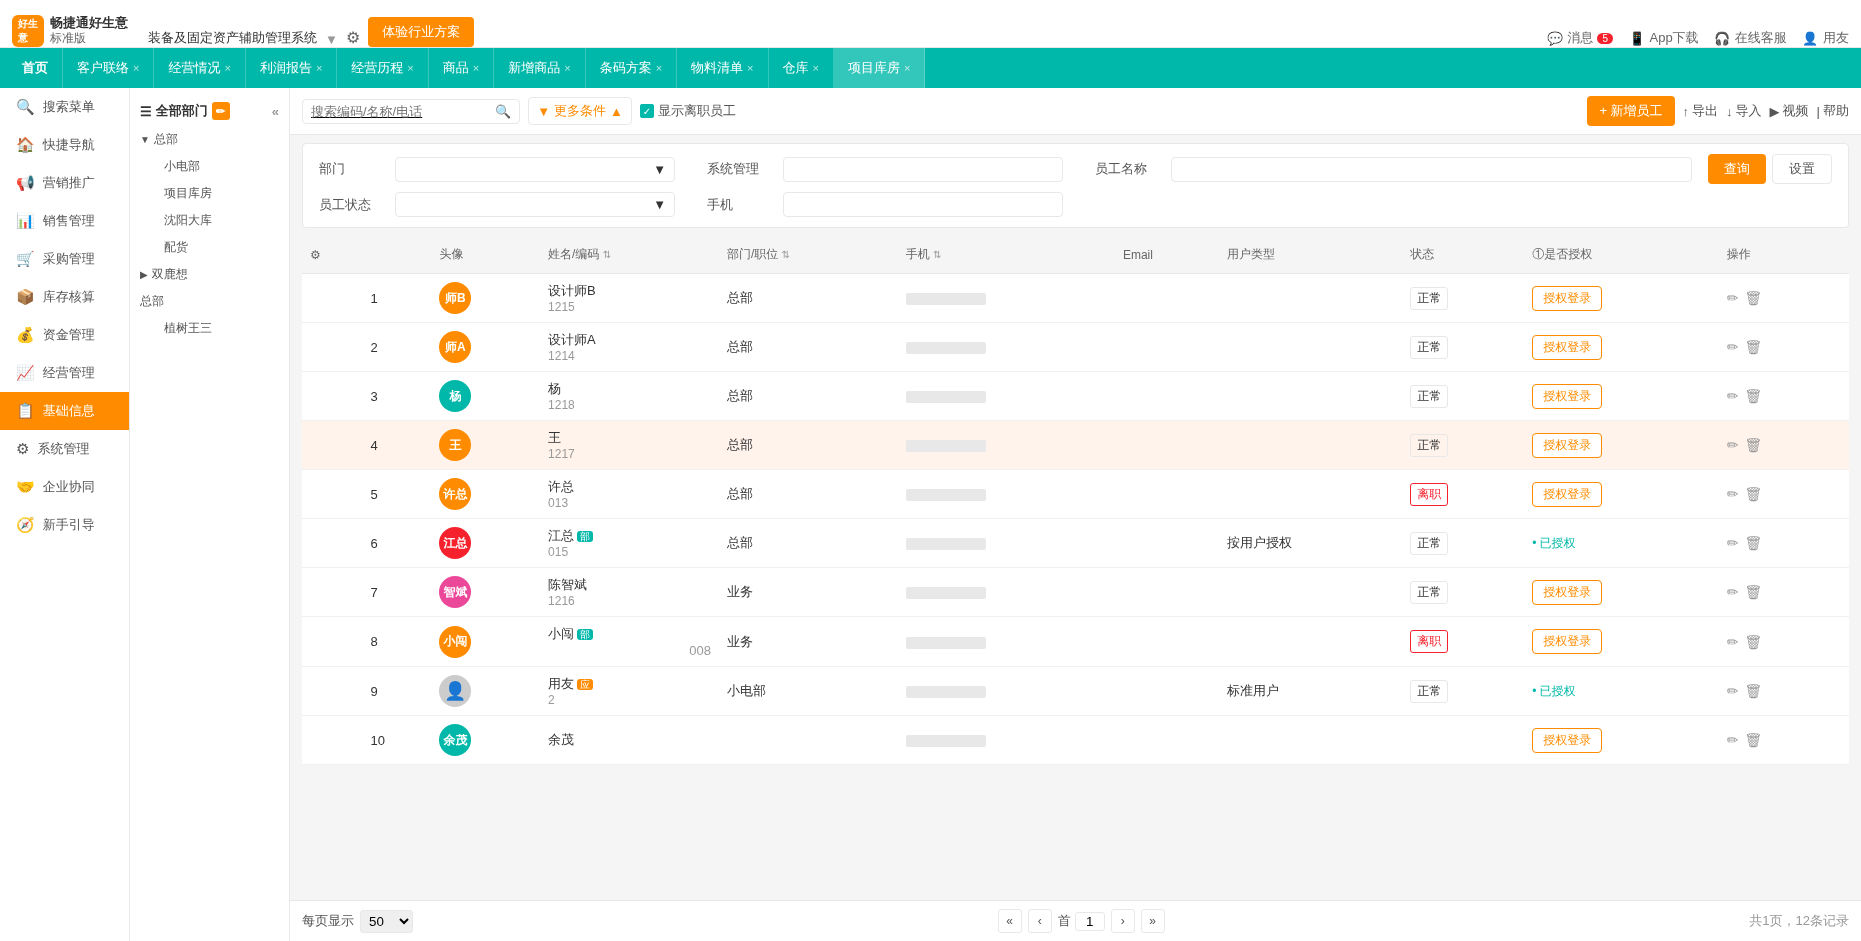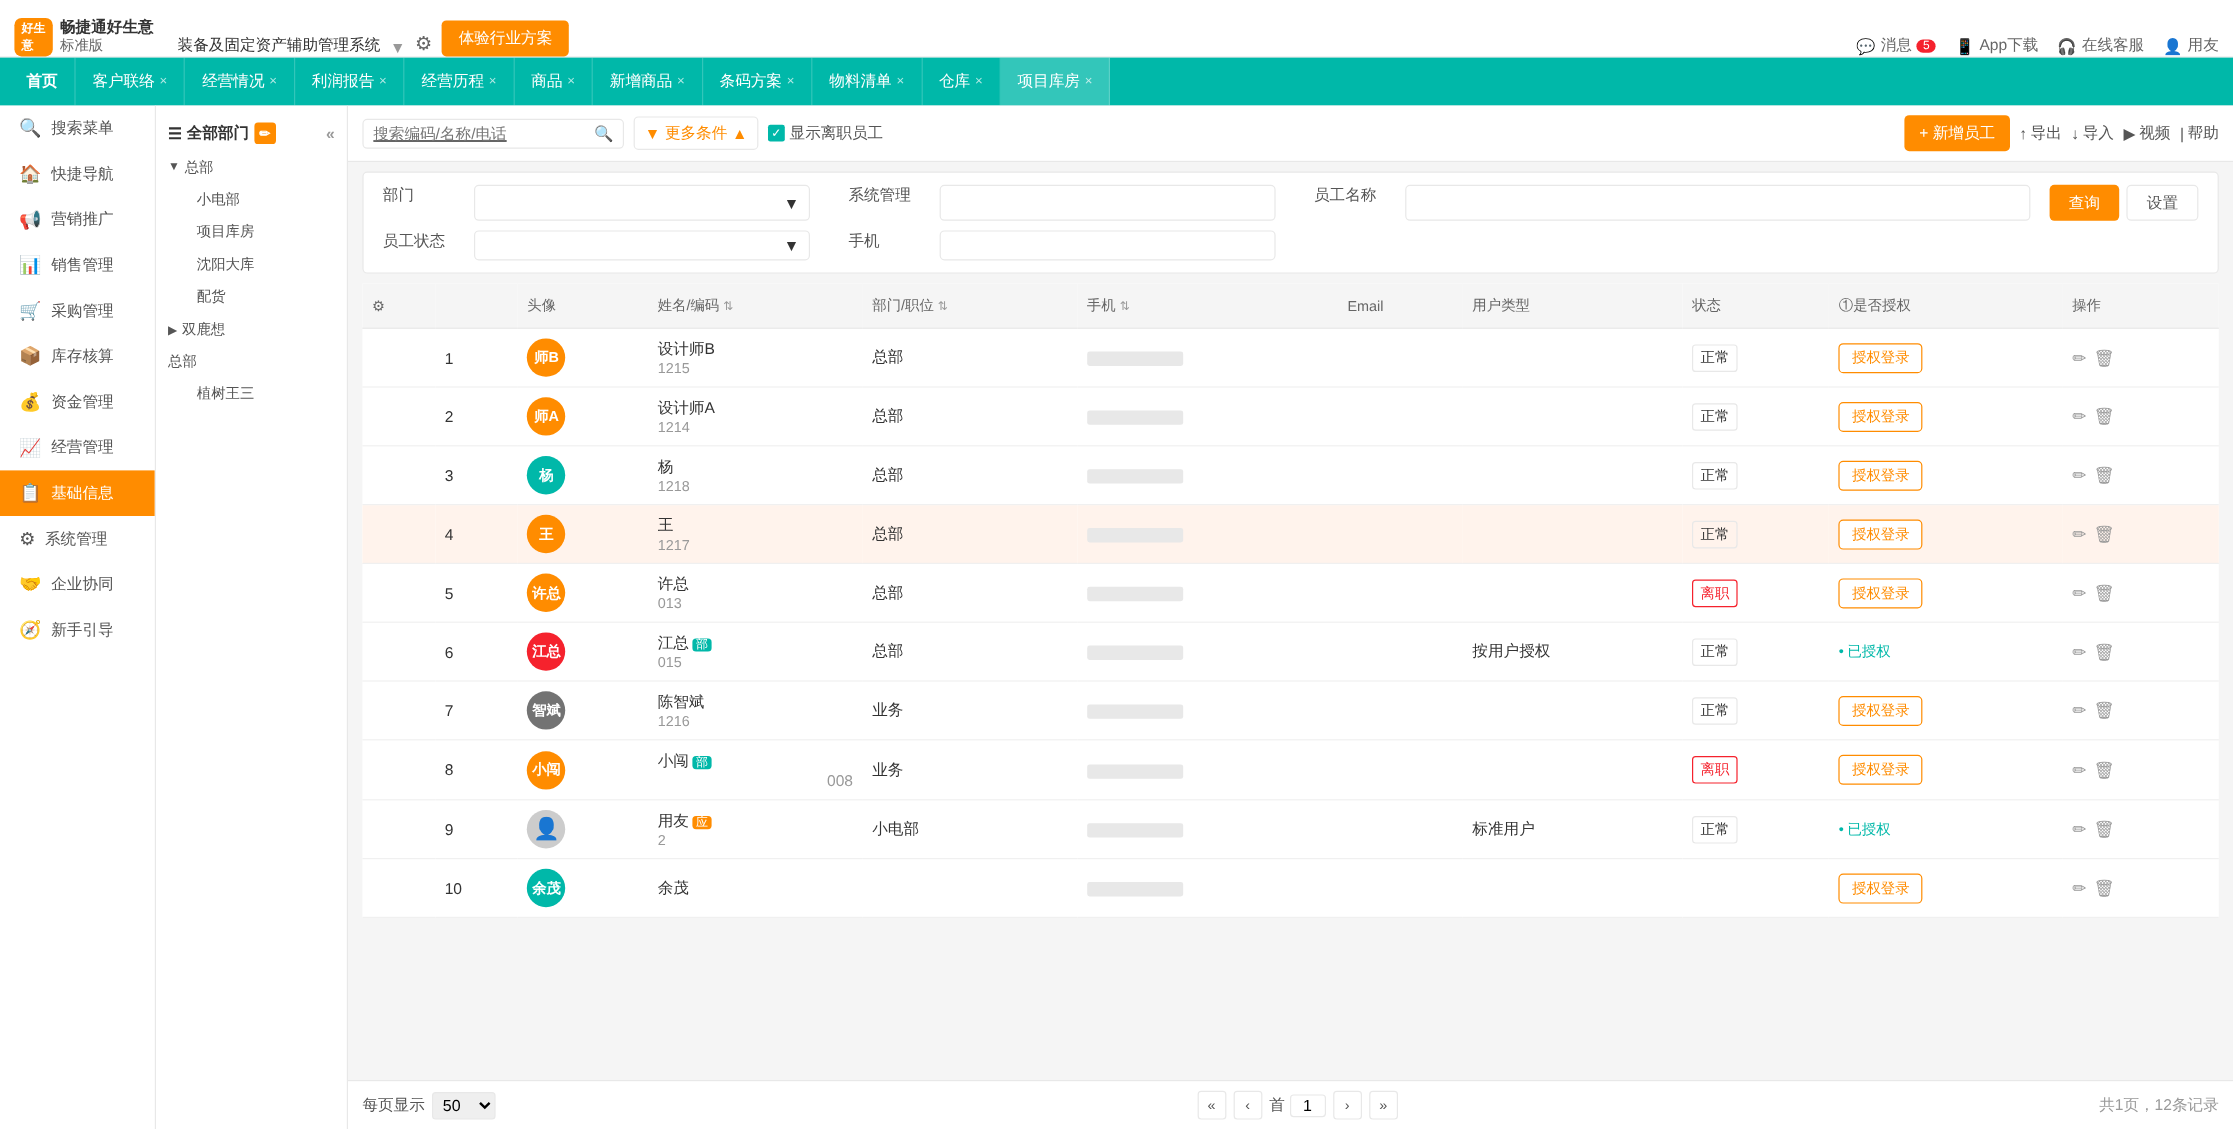--- a/index.html
+++ b/index.html
@@ -69,21 +69,21 @@
     .search-input-wrap input { border: none; outline: none; font-size: 13px; width: 180px; text-decoration: underline; }
     .more-filter { display: flex; align-items: center; gap: 4px; color: #ff8c00; cursor: pointer; font-size: 13px; border: 1px solid #e8e8e8; border-radius: 4px; padding: 4px 8px; }
     .show-resigned { display: flex; align-items: center; gap: 4px; color: #555; font-size: 13px; cursor: pointer; }
     .checkbox-checked { width: 14px; height: 14px; background: #00b8a9; border-radius: 2px; display:flex; align-items:center; justify-content:center; color:#fff; font-size:10px; }
     .right-actions { margin-left: auto; display: flex; align-items: center; gap: 8px; }
     .add-btn { background: #ff8c00; color: #fff; border: none; border-radius: 4px; padding: 6px 12px; cursor: pointer; font-size: 13px; }
     .action-btn { display: flex; align-items: center; gap: 3px; color: #555; cursor: pointer; font-size: 13px; }
 
     
     .filter-area { background: #fff; border: 1px solid #e8e8e8; border-radius: 4px; margin: 8px 12px; padding: 10px 16px; }
-    .filter-row { display: flex; gap: 16px; margin-bottom: 8px; }
+    .filter-row { display: flex; align-items: center; gap: 16px; margin-bottom: 8px; }
     .filter-row:last-child { margin-bottom: 0; }
     .filter-label { color: #555; font-size: 13px; min-width: 60px; }
     .filter-select { display: flex; align-items: center; border: 1px solid #e8e8e8; border-radius: 4px; padding: 4px 8px; min-width: 280px; justify-content: space-between; cursor: pointer; }
     .filter-input { border: 1px solid #e8e8e8; border-radius: 4px; padding: 4px 8px; min-width: 280px; outline: none; font-size: 13px; }
     .filter-actions { display: flex; gap: 6px; margin-left: auto; }
     .search-action-btn { background: #ff8c00; color: #fff; border: none; border-radius: 4px; padding: 5px 16px; cursor: pointer; font-size: 13px; }
     .reset-btn { background: #fff; color: #555; border: 1px solid #e8e8e8; border-radius: 4px; padding: 5px 16px; cursor: pointer; font-size: 13px; }
 
     
     .table-wrap { flex: 1; padding: 0 12px 8px; overflow-x: auto; }
@@ -467,21 +467,21 @@
                 <td></td>
                 <td>按用户授权</td>
                 <td><span class="status-normal">正常</span></td>
                 <td><span class="auth-granted">已授权</span></td>
                 <td><span class="op-btn">✏</span><span class="op-btn">🗑</span></td>
               </tr>
               <tr>
                 <td></td>
                 <td>7</td>
                 <td>
-                  <div class="avatar" style="background: #737373; text-align: center;">智斌</div>
+                  <div class="avatar" style="background: #ec4899; text-align: center;">智斌</div>
                 </td>
                 <td>
                   <div>陈智斌</div>
                   <div style="color:#999;font-size:12px;">1216</div>
                 </td>
                 <td>业务</td>
                 <td><span class="phone-mask"></span></td>
                 <td></td>
                 <td></td>
                 <td><span class="status-normal">正常</span></td>

